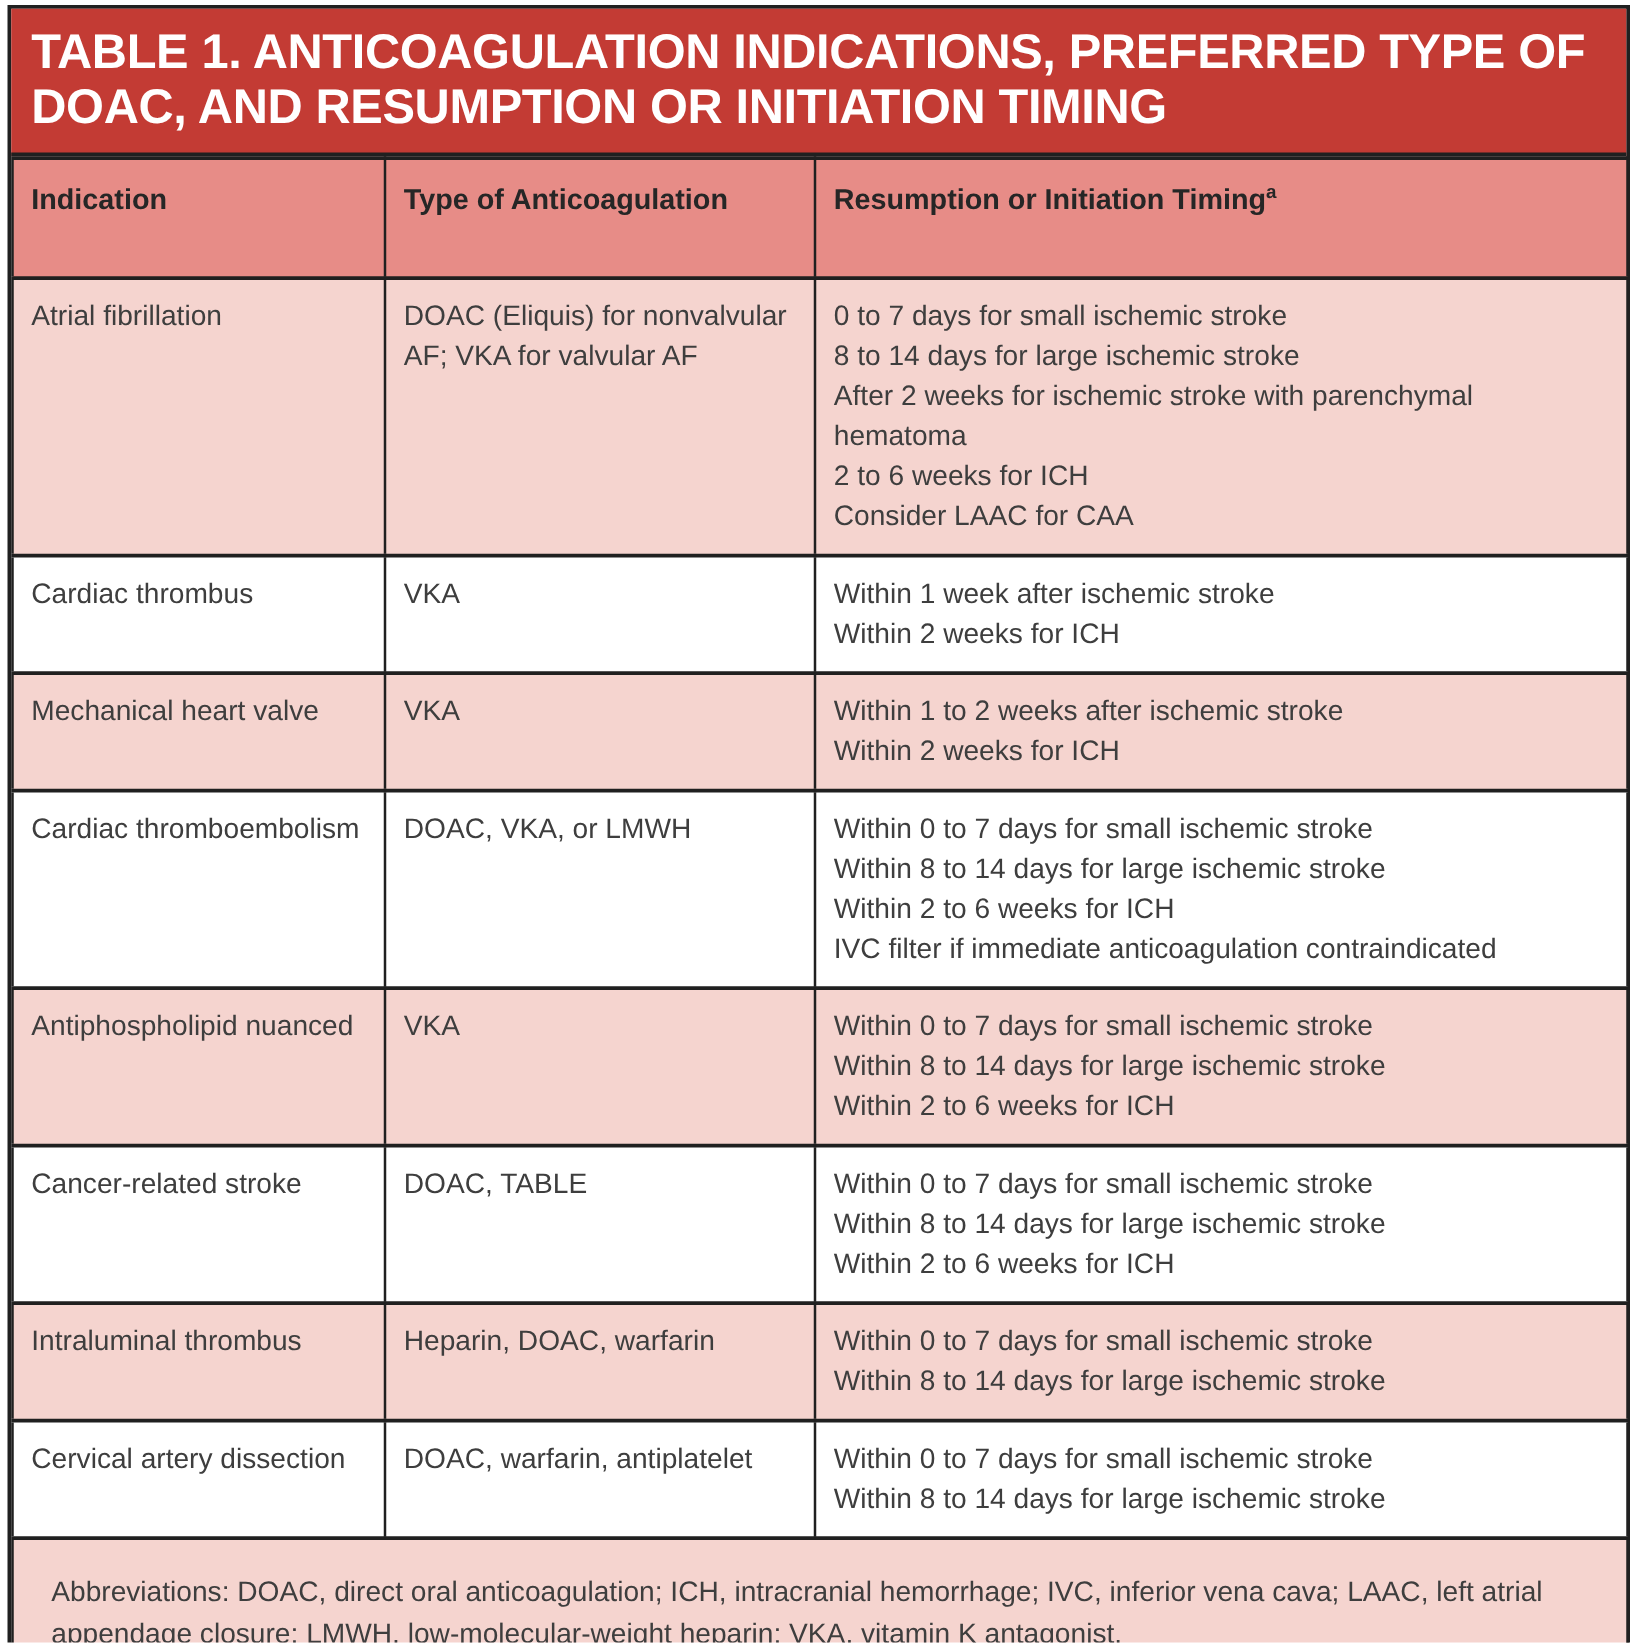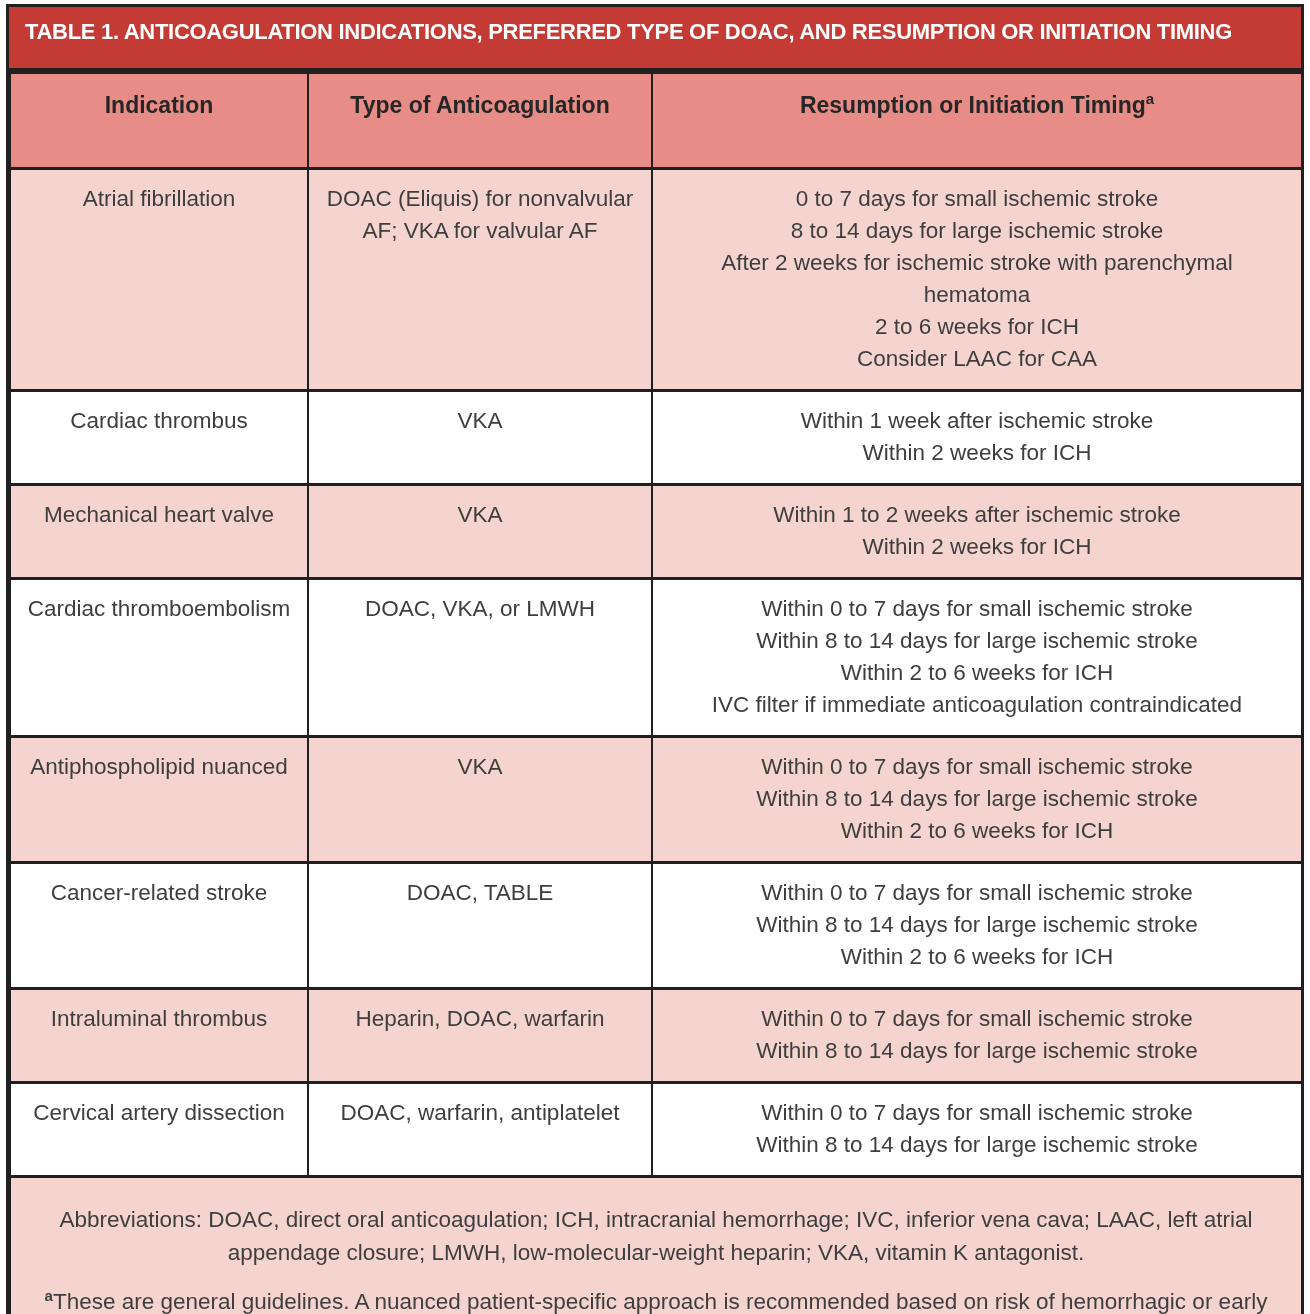--- a/index.html
+++ b/index.html
@@ -19,39 +19,39 @@
   }
   .page{padding:4px 6px 6px 6px;}
   .table-wrap{
     border:3px solid var(--border-dark);
     width:1298px;
     background:#fff;
   }
   .banner{
     background:var(--banner-red);
     color:#ffffff;
-    font-size:22px;
+    font-size:39px;
     font-weight:700;
     letter-spacing:-0.3px;
     line-height:44px;
-    padding:3px 16px 14px 16px;
+    padding:13px 16px 14px 16px;
     border-bottom:3px solid var(--border-dark);
   }
   table{
     border-collapse:collapse;
     width:100%;
     table-layout:fixed;
   }
   col.c1{width:298px;}
   col.c2{width:344px;}
   col.c3{width:650px;}
   th,td{
     border:2px solid var(--border-dark);
     vertical-align:top;
-    text-align:center;
+    text-align:left;
     padding:13px 14px 14px 14px;
     font-size:22.5px;
     line-height:32px;
   }
   tr{border-top:3px solid var(--border-dark);border-bottom:3px solid var(--border-dark);}
   th{
     background:var(--header-salmon);
     color:var(--header-text);
     font-weight:700;
     font-size:23px;

